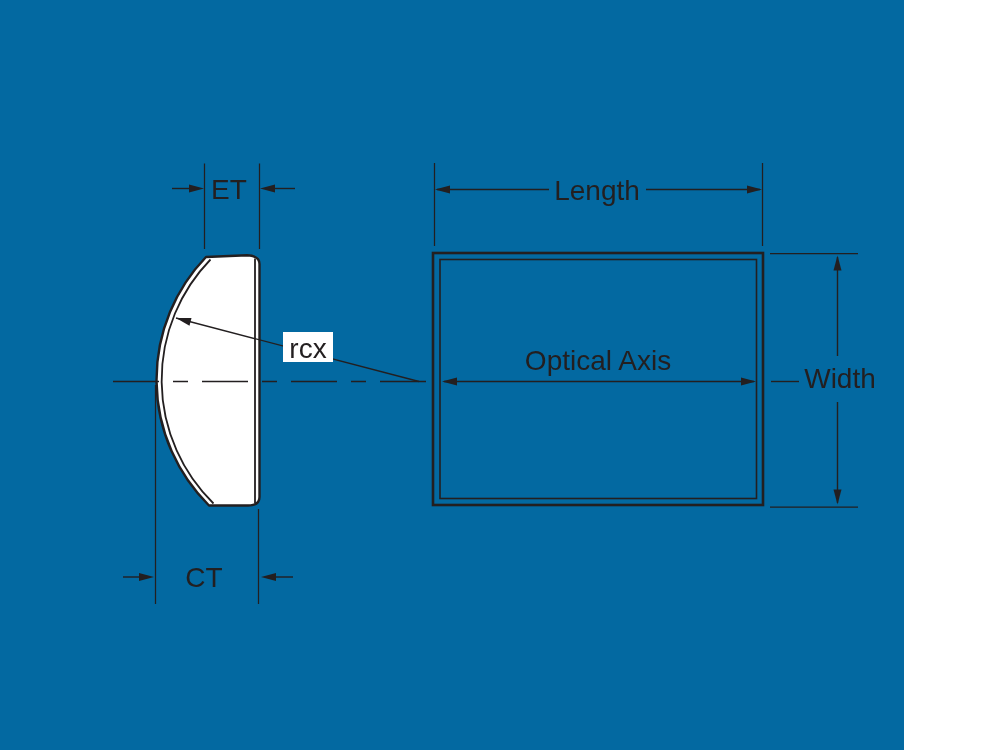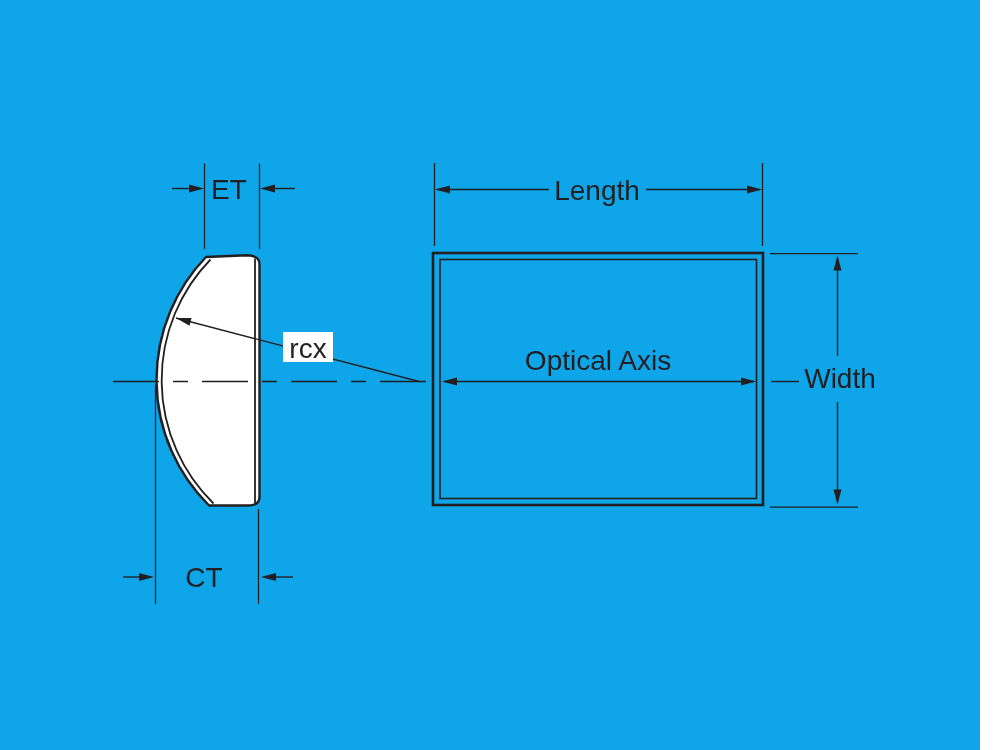--- a/index.html
+++ b/index.html
@@ -2,23 +2,23 @@
 <html><head>
 <meta charset="utf-8">
 <style>
   html, body {
     margin: 0;
     padding: 0;
     background: #ffffff;
   }
   #stage {
     position: relative;
-    width: 980px;
+    width: 904px;
     height: 750px;
-    background: #0ea5e9;
+    background: #0369a1;
     overflow: hidden;
   }
   svg { display: block; }
   .s-main  { fill: #ffffff; stroke: #231f20; stroke-width: 2.4; stroke-linejoin: round; }
   .s-inner { fill: none;    stroke: #231f20; stroke-width: 1.8; }
   .s-rect-outer { fill: none; stroke: #231f20; stroke-width: 2.6; }
   .s-rect-inner { fill: none; stroke: #231f20; stroke-width: 1.6; }
   .s-dim   { fill: none; stroke: #231f20; stroke-width: 1.4; }
   .s-ext   { fill: none; stroke: #231f20; stroke-width: 1.25; }
   .s-center{ fill: none; stroke: #231f20; stroke-width: 1.4; }

